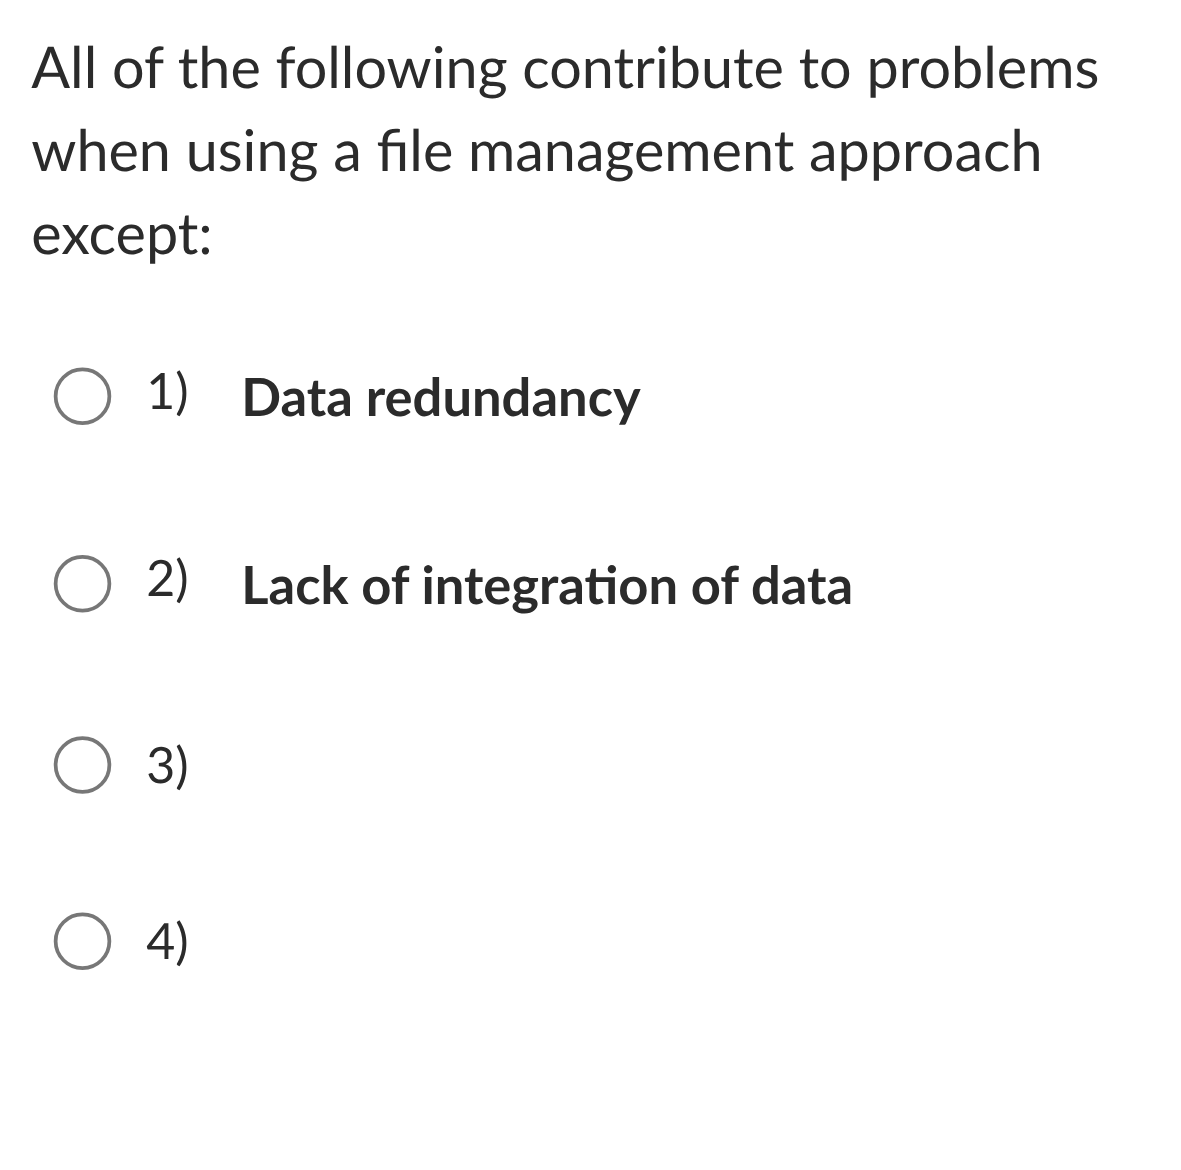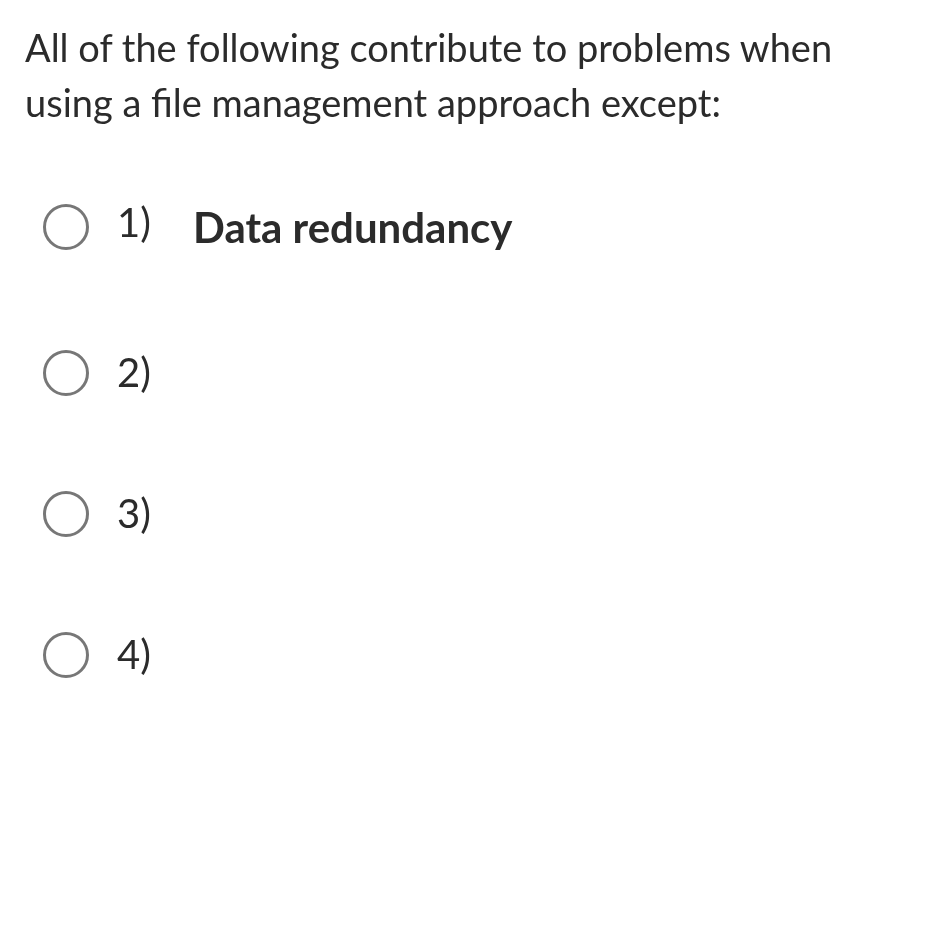--- a/index.html
+++ b/index.html
@@ -9,21 +9,21 @@
     }
     body {
       font-family: -apple-system, BlinkMacSystemFont, "Segoe UI", "Lato", "Helvetica Neue", Arial, sans-serif;
       background: #ffffff;
       width: 945px;
       height: 936px;
       padding: 20px 25px;
       color: #202122;
     }
     .question-text {
-      font-size: 38px;
+      font-size: 46px;
       line-height: 1.45;
       font-weight: 400;
       margin-bottom: 70px;
       color: #2b2b2b;
     }
     .options {
       display: flex;
       flex-direction: column;
       gap: 95px;
       padding-left: 18px;
@@ -64,20 +64,21 @@
 
 <div class="options">
   <div class="option">
     <div class="radio"></div>
     <span class="option-number">1)</span>
     <span class="option-text">Data redundancy</span>
   </div>
   <div class="option">
     <div class="radio"></div>
     <span class="option-number">2)</span>
+    <span class="option-text">Lack of integration of data</span>
   </div>
   <div class="option">
     <div class="radio"></div>
     <span class="option-number">3)</span>
   </div>
   <div class="option">
     <div class="radio"></div>
     <span class="option-number">4)</span>
   </div>
 </div>

